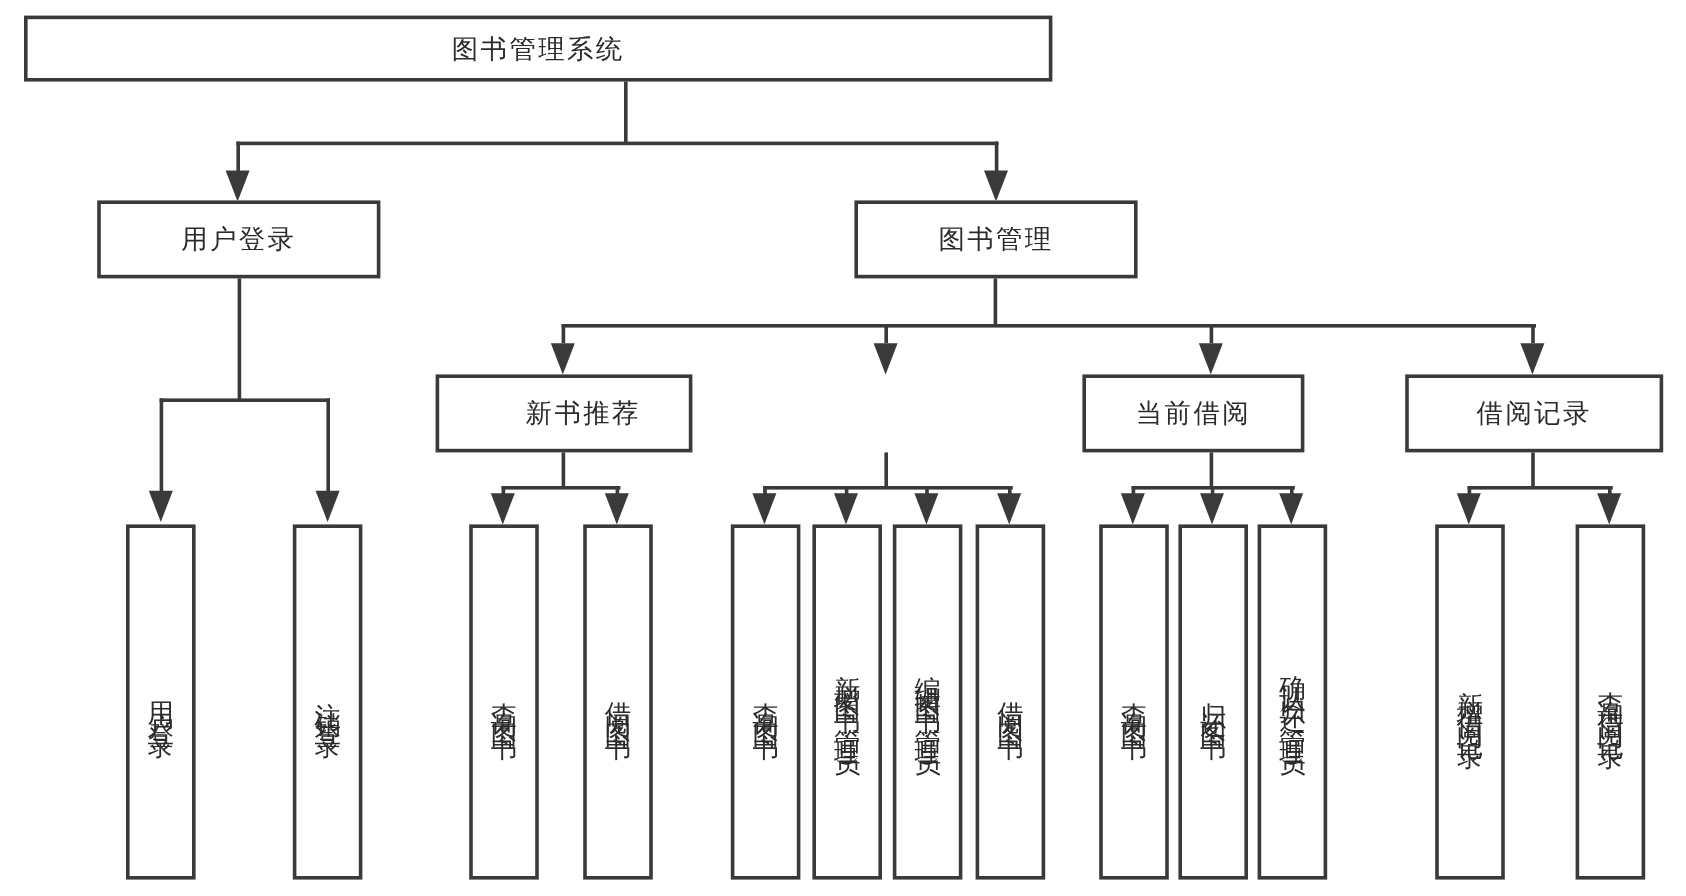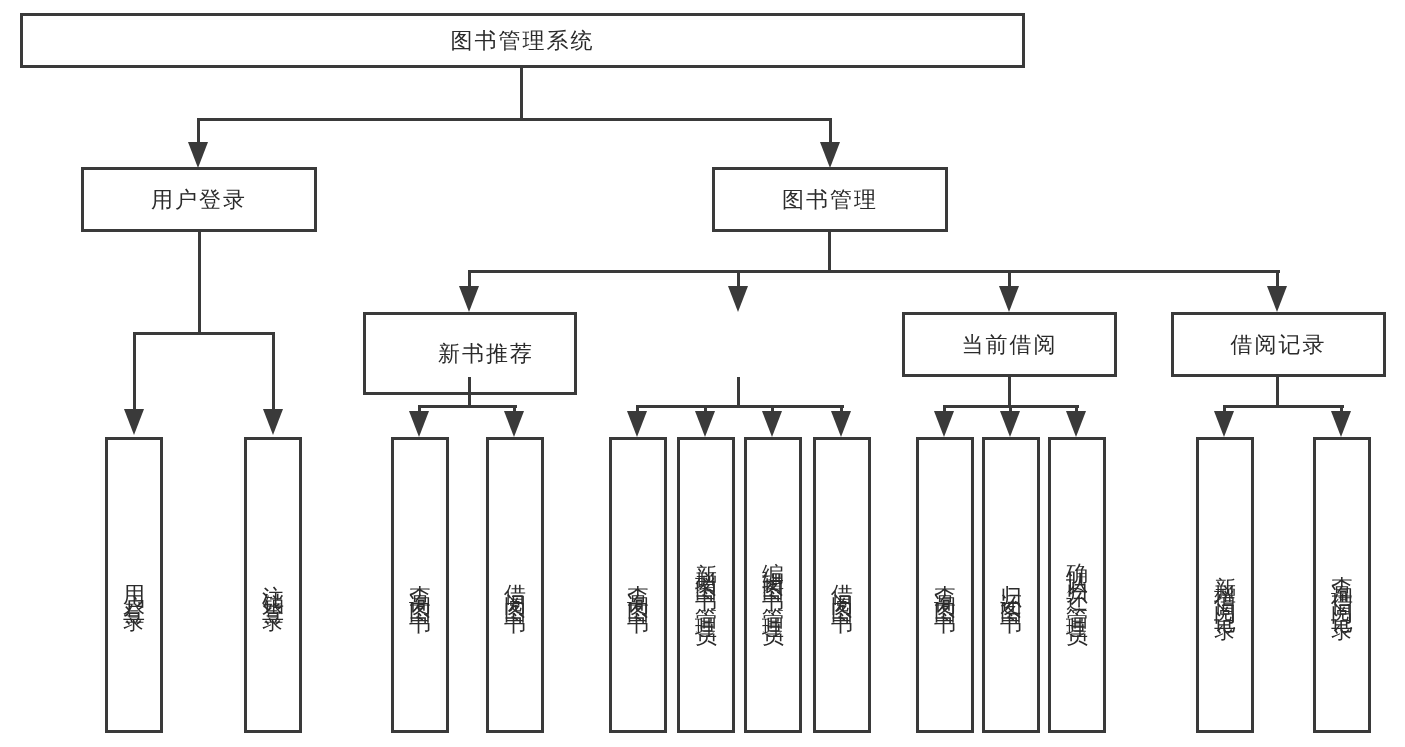--- a/index.html
+++ b/index.html
@@ -62,21 +62,21 @@
     letter-spacing: 1px;
     white-space: nowrap;
     z-index: 5;
   }
 </style>
 </head>
 <body>
 
 <div class="stage">
 
-  <div class="box" style="left:20px; top:13px; width:1005px; height:55px;">图书管理系统</div>
+  <div class="box" style="left:20px; top:13px; width:857px; height:55px;">图书管理系统</div>
 
   <div class="vline" style="left:520px; top:68px; height:52px;"></div>
   <div class="hline" style="left:197px; top:118px; width:635px;"></div>
   <div class="vline" style="left:197px; top:118px; height:26px;"></div>
   <div class="arrow" style="left:188px; top:142px;"></div>
   <div class="vline" style="left:829px; top:118px; height:26px;"></div>
   <div class="arrow" style="left:820px; top:142px;"></div>
 
   <div class="box" style="left:81px; top:167px; width:236px; height:65px;">用户登录</div>
   <div class="box" style="left:712px; top:167px; width:236px; height:65px;">图书管理</div>
@@ -92,22 +92,22 @@
   <div class="hline" style="left:468px; top:270px; width:812px;"></div>
   <div class="vline" style="left:468px; top:270px; height:16px;"></div>
   <div class="arrow" style="left:459px; top:286px;"></div>
   <div class="vline" style="left:737px; top:270px; height:16px;"></div>
   <div class="arrow" style="left:728px; top:286px;"></div>
   <div class="vline" style="left:1008px; top:270px; height:16px;"></div>
   <div class="arrow" style="left:999px; top:286px;"></div>
   <div class="vline" style="left:1276px; top:270px; height:16px;"></div>
   <div class="arrow" style="left:1267px; top:286px;"></div>
 
-  <div class="box" style="left:363px; top:312px; width:214px; height:83px;padding-left:32px;">新书推荐</div>
-  <div class="box" style="left:902px; top:312px; width:215px; height:65px;">当前借阅</div>
+  <div class="box" style="left:363px; top:312px; width:214px; height:65px;padding-left:32px;">新书推荐</div>
+  <div class="box" style="left:902px; top:312px; width:185px; height:65px;">当前借阅</div>
   <div class="box" style="left:1171px; top:312px; width:215px; height:65px;">借阅记录</div>
 
   <div class="vline" style="left:468px; top:377px; height:30px;"></div>
   <div class="hline" style="left:418px; top:405px; width:99px;"></div>
   <div class="vline" style="left:418px; top:405px; height:8px;"></div>
   <div class="arrow" style="left:409px; top:411px;"></div>
   <div class="vline" style="left:513px; top:405px; height:8px;"></div>
   <div class="arrow" style="left:504px; top:411px;"></div>
 
   <div class="vline" style="left:737px; top:377px; height:30px;"></div>

